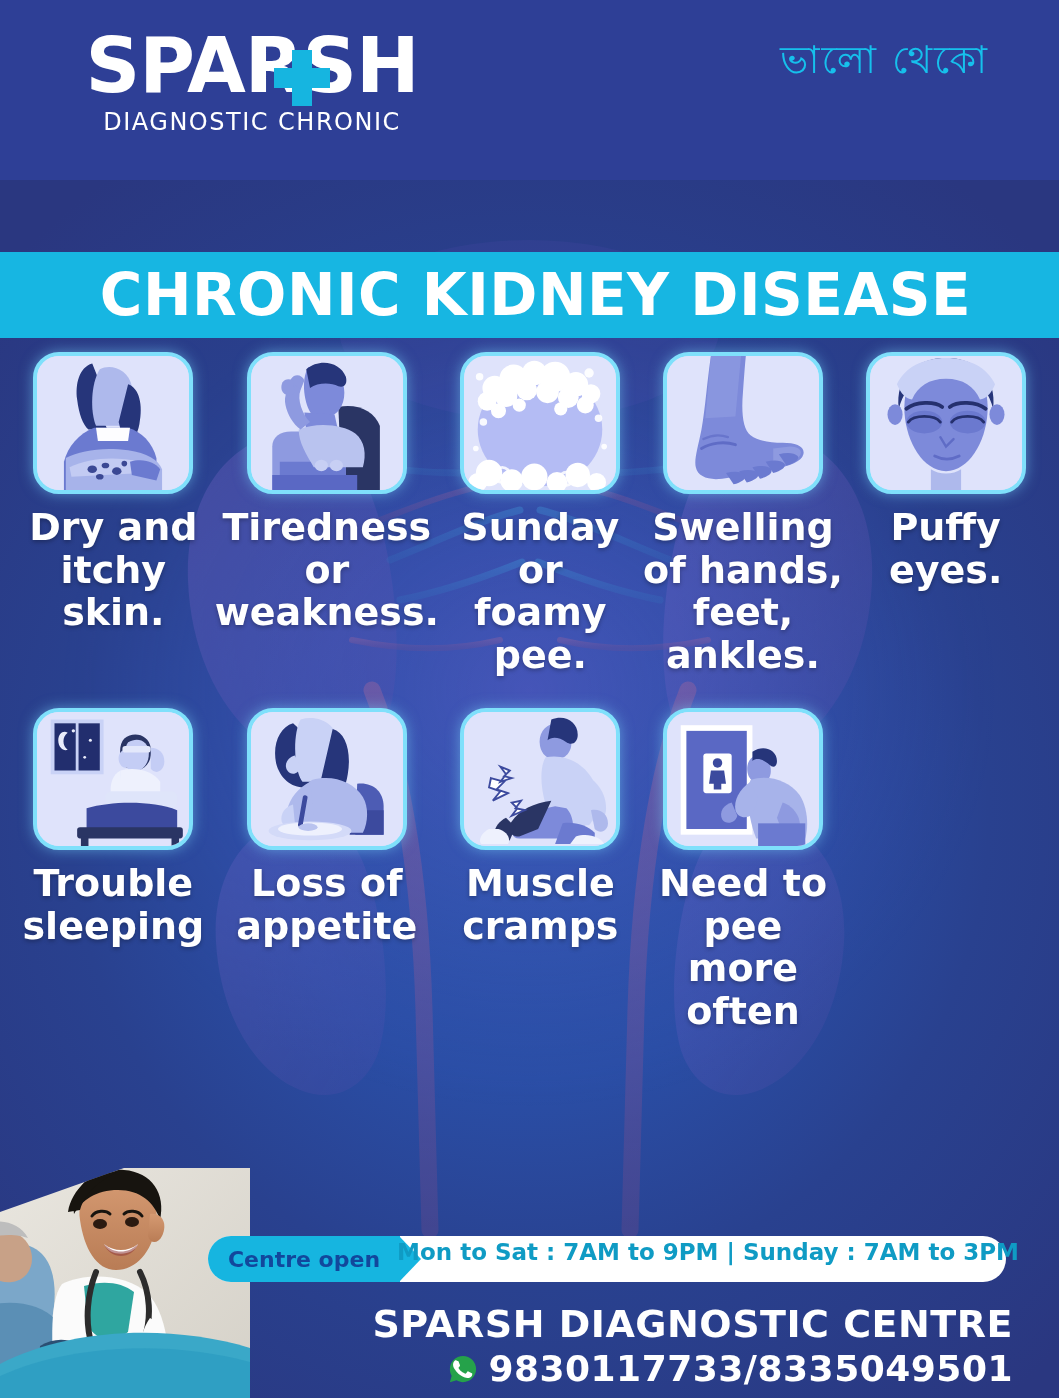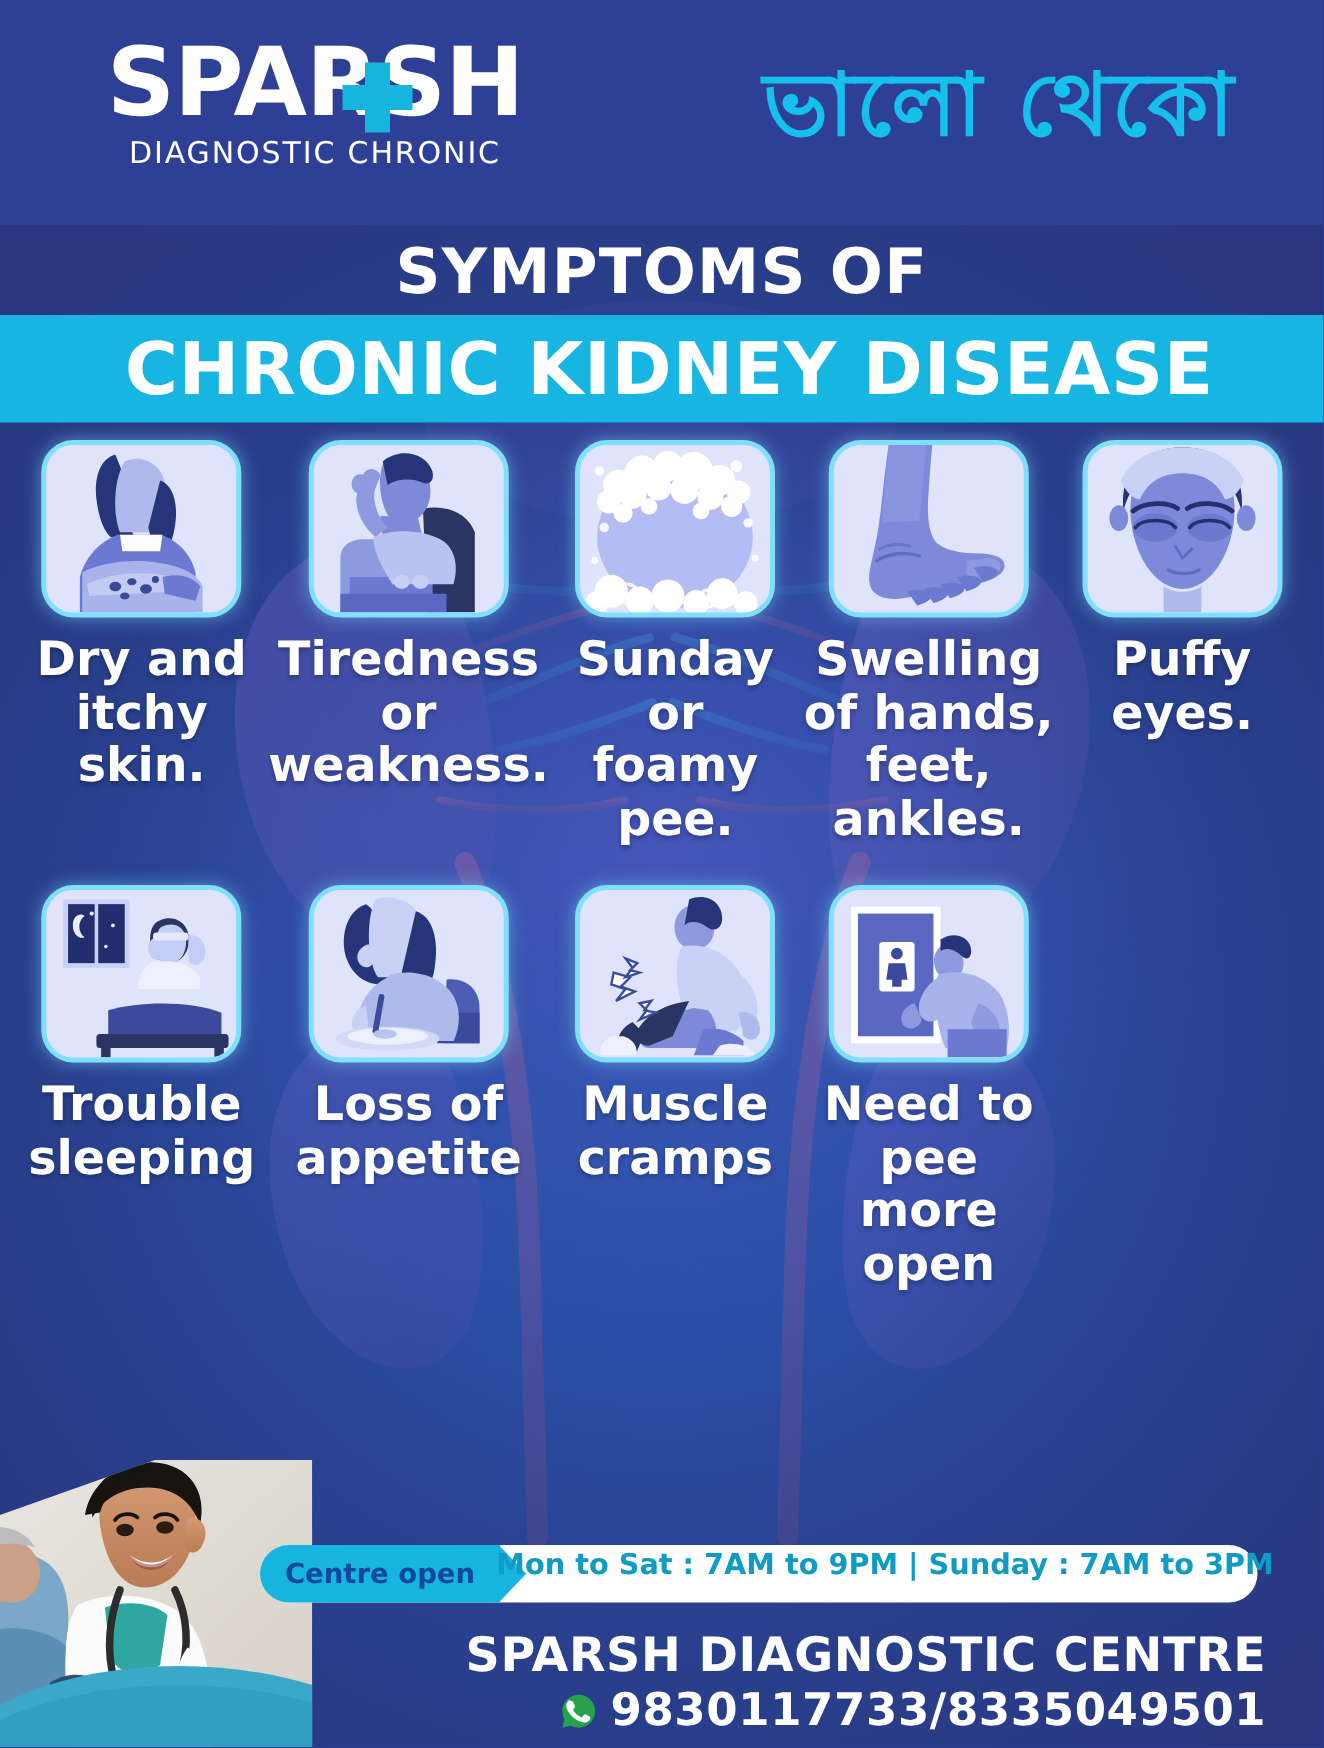--- a/index.html
+++ b/index.html
@@ -45,21 +45,21 @@
   .logo-cross::before { left: 18px; top: 0; width: 20px; height: 56px; }
   .logo-cross::after  { left: 0; top: 18px; width: 56px; height: 20px; }
   .logo-sub {
     font-family: "DejaVu Sans", sans-serif;
     font-size: 24px; color: #ffffff; letter-spacing: 1.5px;
     text-align: center; margin-top: 4px;
   }
   .tagline {
     position: absolute; right: 70px; top: 30px;
     font-family: "DejaVu Sans", sans-serif;
-    font-size: 70px; color: #16c0ec; font-weight: 700;
+    font-size: 38px; color: #16c0ec; font-weight: 400;
     letter-spacing: 2px;
   }
 
   
   .title-main {
     position: absolute; left: 0; top: 188px; width: 100%;
     text-align: center;
     font-family: "DejaVu Sans", sans-serif;
     font-size: 50px; font-weight: bold; color: #ffffff;
     letter-spacing: 1px;
@@ -224,21 +224,20 @@
 
   <div class="header">
     <div class="logo">
       <div class="logo-word">SPARSH</div>
       <div class="logo-cross"></div>
       <div class="logo-sub">DIAGNOSTIC CHRONIC</div>
     </div>
     <div class="tagline">ভালো থেকো</div>
   </div>
 
-  <div class="title-main">SYMPTOMS OF</div>
   <div class="title-band">
     <div class="title-band-text">CHRONIC KIDNEY DISEASE</div>
   </div>
 
   <div class="grid">
 
     <div class="cell">
       <div class="tile">
         <svg viewBox="0 0 160 142">
           <rect width="160" height="142" fill="#dfe3fb"></rect>
@@ -466,21 +465,21 @@
           <path d="M90 42 C102 34 116 40 116 52 C116 58 112 60 108 56 C102 50 94 48 90 52 Z" fill="#26357a"></path>
           <path d="M88 72 C106 66 128 72 140 88 C148 100 150 120 146 134 L94 134 C86 114 82 84 88 72 Z" fill="#a7b3ea"></path>
           <path d="M88 74 C76 82 70 94 72 104 C74 112 84 114 90 108 L96 92 Z" fill="#a7b3ea"></path>
           <path d="M68 96 C60 98 54 106 58 114 C62 120 72 118 74 110 Z" fill="#8e9ae0"></path>
           <path d="M122 96 C134 100 142 112 140 124 C138 132 128 134 122 128 L116 112 Z" fill="#8e9ae0"></path>
           <path d="M124 120 C134 118 142 124 142 134 L118 134 Z" fill="#a7b3ea"></path>
           <rect x="96" y="118" width="50" height="24" fill="#6b7ad0"></rect>
         </svg>
       </div>
       <div class="caption">Need to pee
-more open</div>
+more often</div>
     </div>
 
   </div>
 
   <div class="footer-photo">
     <svg viewBox="0 0 250 230">
       <defs>
         <clipPath id="diagCut">
           <path d="M0 44 L124 0 L250 0 L250 230 L0 230 Z"></path>
         </clipPath>

